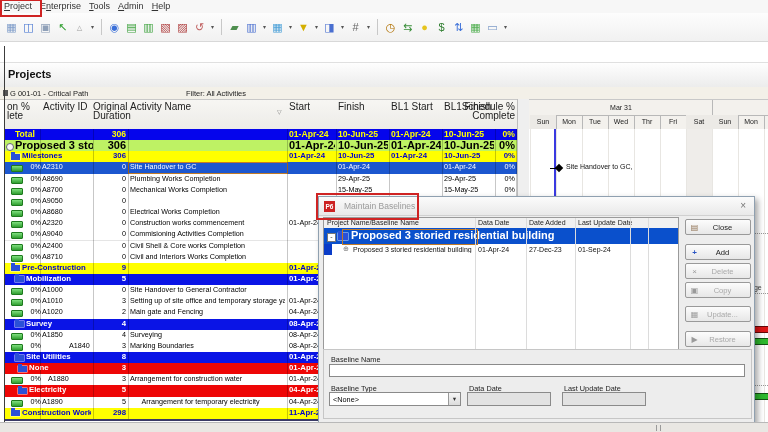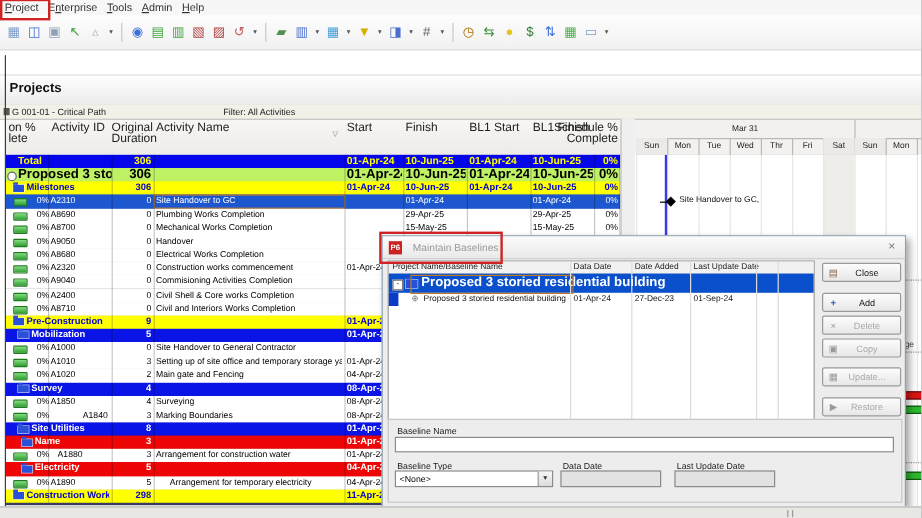--- a/index.html
+++ b/index.html
@@ -239,21 +239,20 @@
         <div class="cell" style="left: 125px; width: 155px; text-align: left;">Mechanical Works Completion</div>
         <div class="cell" style="left: 333px; width: 50px; text-align: left;">15-May-25</div>
         <div class="cell" style="left: 439px; width: 50px; text-align: left;">15-May-25</div>
         <div class="cell" style="left: 468px; width: 42px; text-align: right;">0%</div>
       </div>
       <div class="row tr-act" style="top: 66.9px;">
         <div class="aicon"></div>
         <div class="cell" style="left: 16px; width: 20px; text-align: right;">0%</div>
         <div class="cell" style="left: 37px; width: 48px;">A9050</div>
         <div class="cell" style="left: 88px; width: 33px; text-align: right;">0</div>
-        <div class="cell" style="left: 125px; width: 155px; text-align: left;">Handover</div>
       </div>
       <div class="row tr-act" style="top: 78.05px;">
         <div class="aicon"></div>
         <div class="cell" style="left: 16px; width: 20px; text-align: right;">0%</div>
         <div class="cell" style="left: 37px; width: 48px;">A8680</div>
         <div class="cell" style="left: 88px; width: 33px; text-align: right;">0</div>
         <div class="cell" style="left: 125px; width: 155px; text-align: left;">Electrical Works Completion</div>
       </div>
       <div class="row tr-act" style="top: 89.2px;">
         <div class="aicon"></div>
@@ -342,21 +341,21 @@
         <div class="cell" style="left: 284px; width: 46px; text-align: left;">08-Apr-24</div>
       </div>
       <div class="row tr-wb" style="top: 223px;">
         <div class="wfold" style="left: 10px;"></div>
         <div class="cell" style="left: 21px; width: 65px;">Site Utilities</div>
         <div class="cell" style="left: 88px; width: 33px; text-align: right;">8</div>
         <div class="cell" style="left: 284px; width: 46px; text-align: left;">01-Apr-24</div>
       </div>
       <div class="row tr-wr" style="top: 234.15px;">
         <div class="wfold" style="left: 13px;"></div>
-        <div class="cell" style="left: 24px; width: 62px;">Name</div>
+        <div class="cell" style="left: 24px; width: 62px;">None</div>
         <div class="cell" style="left: 88px; width: 33px; text-align: right;">3</div>
         <div class="cell" style="left: 284px; width: 46px; text-align: left;">01-Apr-24</div>
       </div>
       <div class="row tr-act" style="top: 245.3px;">
         <div class="aicon"></div>
         <div class="cell" style="left: 16px; width: 20px; text-align: right;">0%</div>
         <div class="cell" style="left: 37px; width: 48px; margin-left: 6px;">A1880</div>
         <div class="cell" style="left: 88px; width: 33px; text-align: right;">3</div>
         <div class="cell" style="left: 125px; width: 155px; text-align: left;">Arrangement for construction water</div>
         <div class="cell" style="left: 284px; width: 46px; text-align: left;">01-Apr-24</div>

